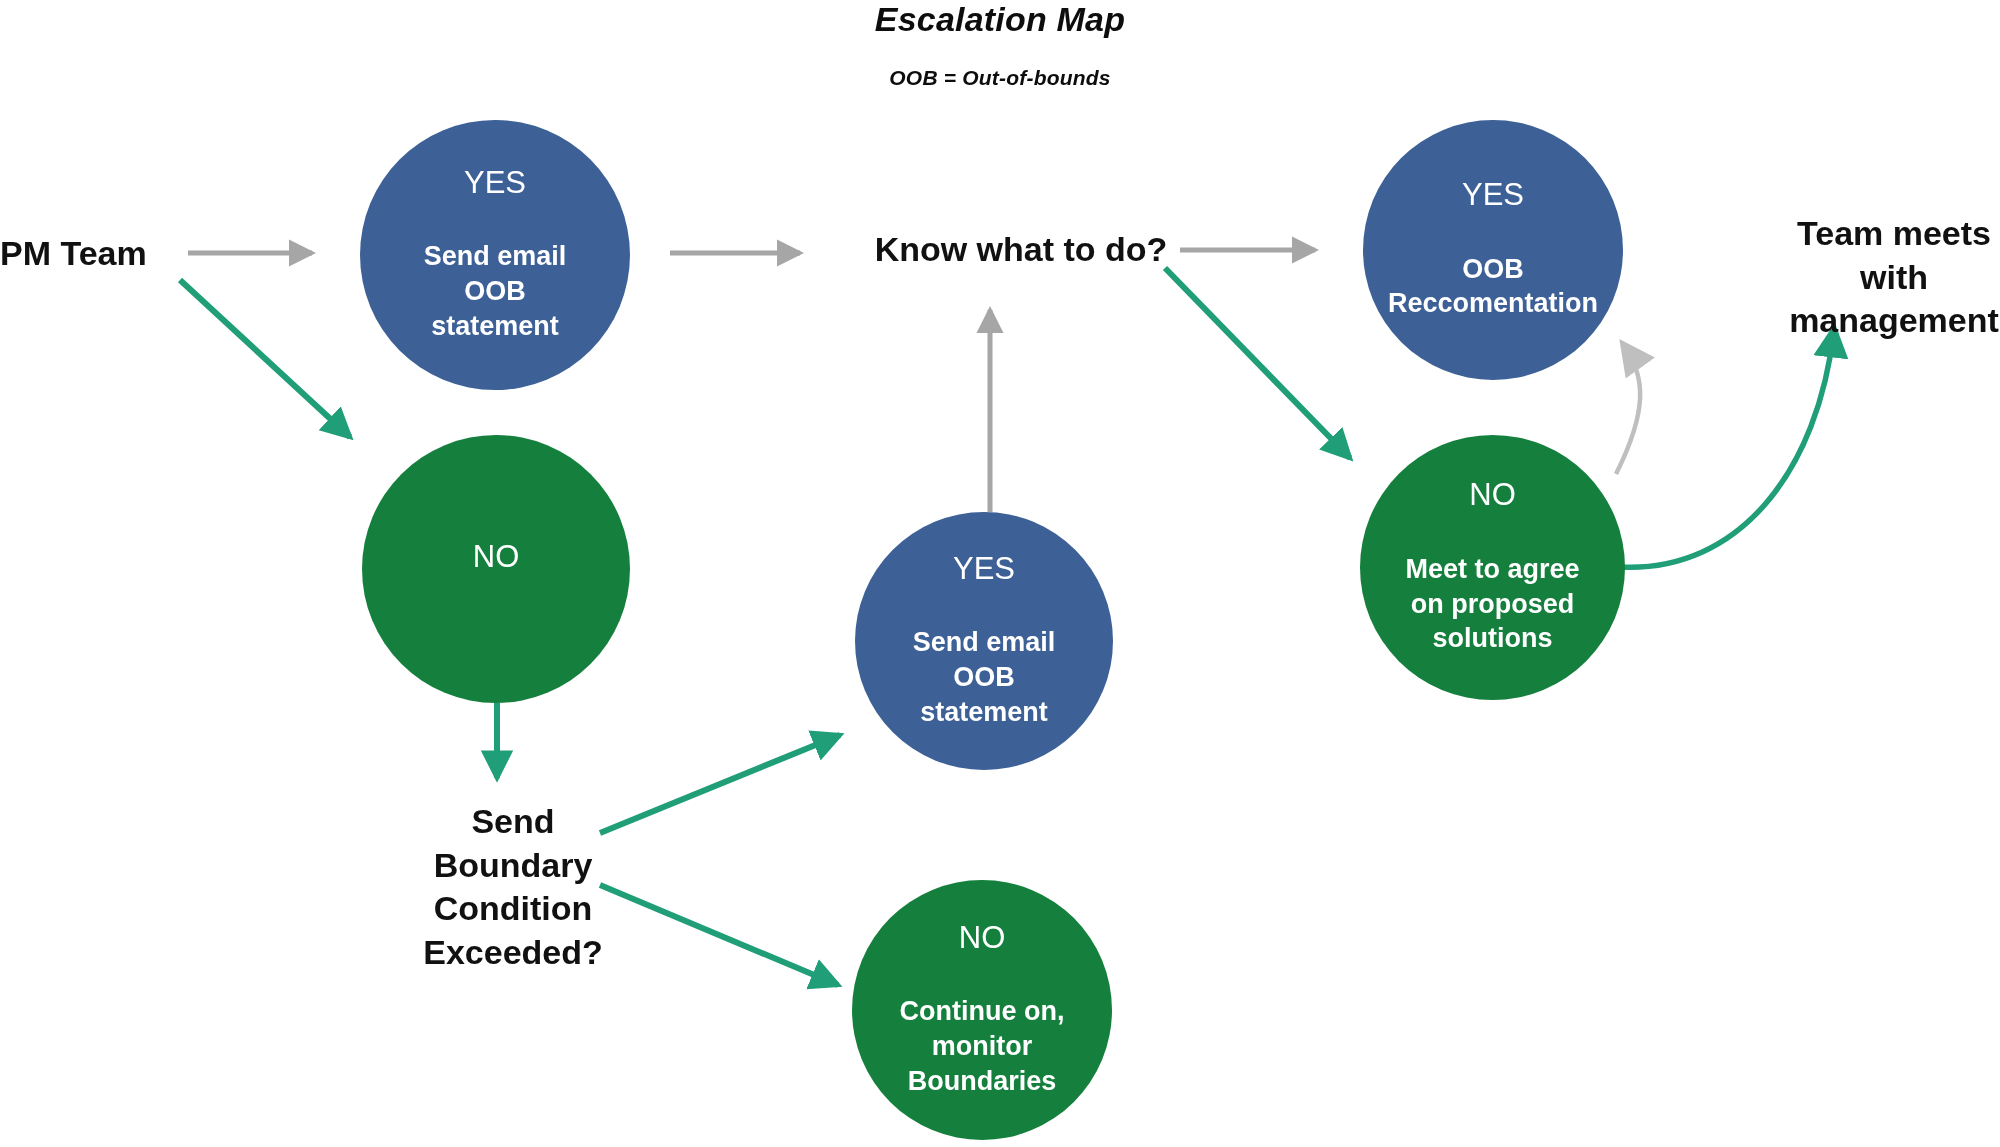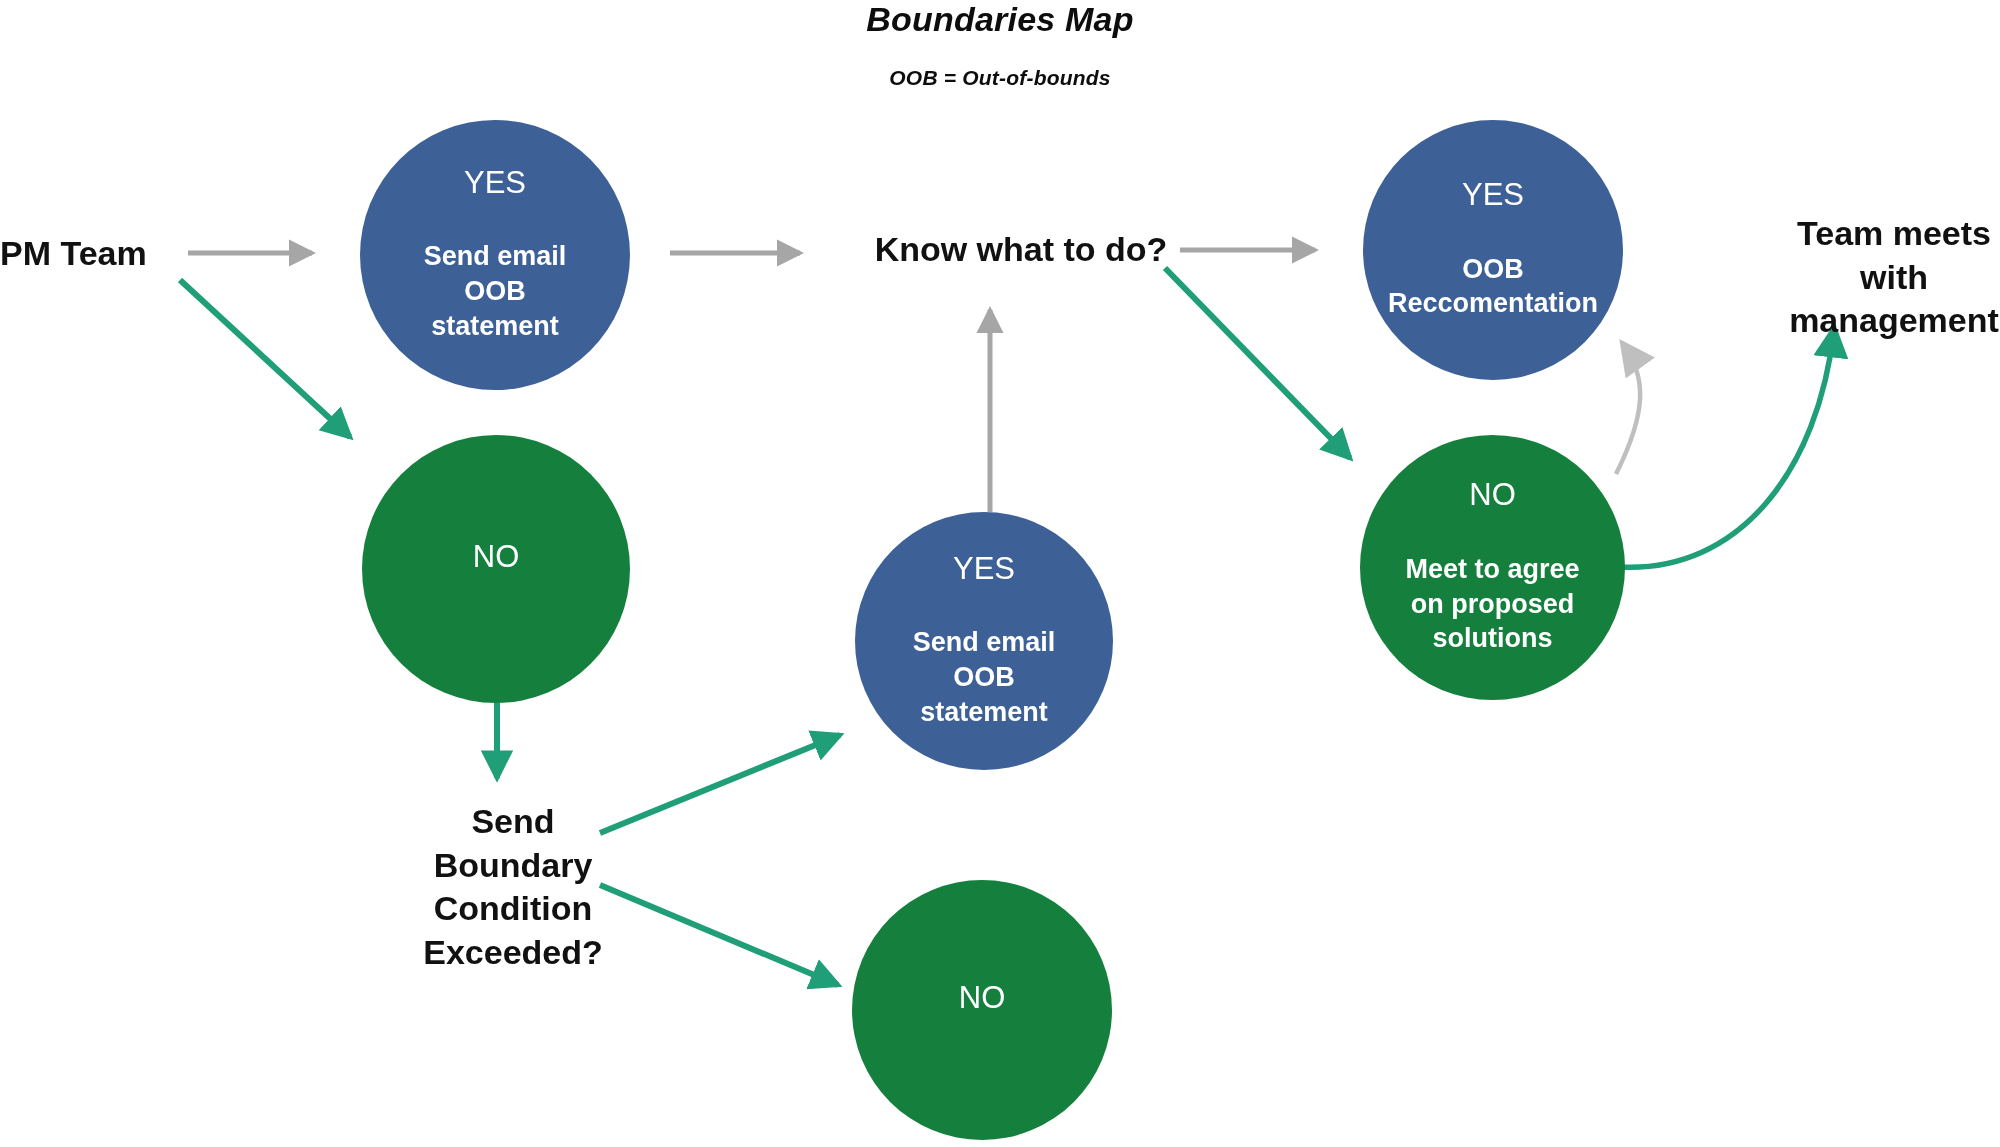--- a/index.html
+++ b/index.html
@@ -97,21 +97,21 @@
   #label-agree-boundary {
     left: 398px; top: 800px; width: 230px;
     font-size: 34px; text-align: center;
   }
 </style>
 </head>
 <body>
 
 <div id="stage">
 
-  <div class="title" id="page-title">Boundaries Map</div>
+  <div class="title" id="page-title">Escalation Map</div>
   <div class="title" id="page-subtitle">OOB = Out-of-bounds</div>
 
   <svg id="edges" viewBox="0 0 2000 1147">
     <defs>
       <marker id="arrow-gray" markerWidth="6" markerHeight="6" refX="4.6" refY="3" orient="auto" markerUnits="strokeWidth">
         <path d="M0,0.3 L5.4,3 L0,5.7 z" fill="#a6a6a6"></path>
       </marker>
       <marker id="arrow-green" markerWidth="6" markerHeight="6" refX="4.6" refY="3" orient="auto" markerUnits="strokeWidth">
         <path d="M0,0.3 L5.4,3 L0,5.7 z" fill="#1f9e77"></path>
       </marker>
@@ -171,20 +171,23 @@
 
   <div class="node-circle blue" style="left:855px; top:512px; width:258px; height:258px;">
     <div class="node-head">YES</div>
     <div class="node-body" style="white-space:pre-line;">Send email
 OOB
 statement</div>
   </div>
 
   <div class="node-circle navy" style="left:852px; top:880px; width:260px; height:260px;">
     <div class="node-head">NO</div>
+    <div class="node-body" style="white-space:pre-line;">Continue on,
+monitor
+Boundaries</div>
   </div>
 
   <div class="node-circle blue" style="left:1363px; top:120px; width:260px; height:260px;">
     <div class="node-head">YES</div>
     <div class="node-body" style="white-space:pre-line; padding:0 4px;">OOB
 Reccomentation</div>
   </div>
 
   <div class="node-circle navy" style="left:1360px; top:435px; width:265px; height:265px;">
     <div class="node-head">NO</div>

